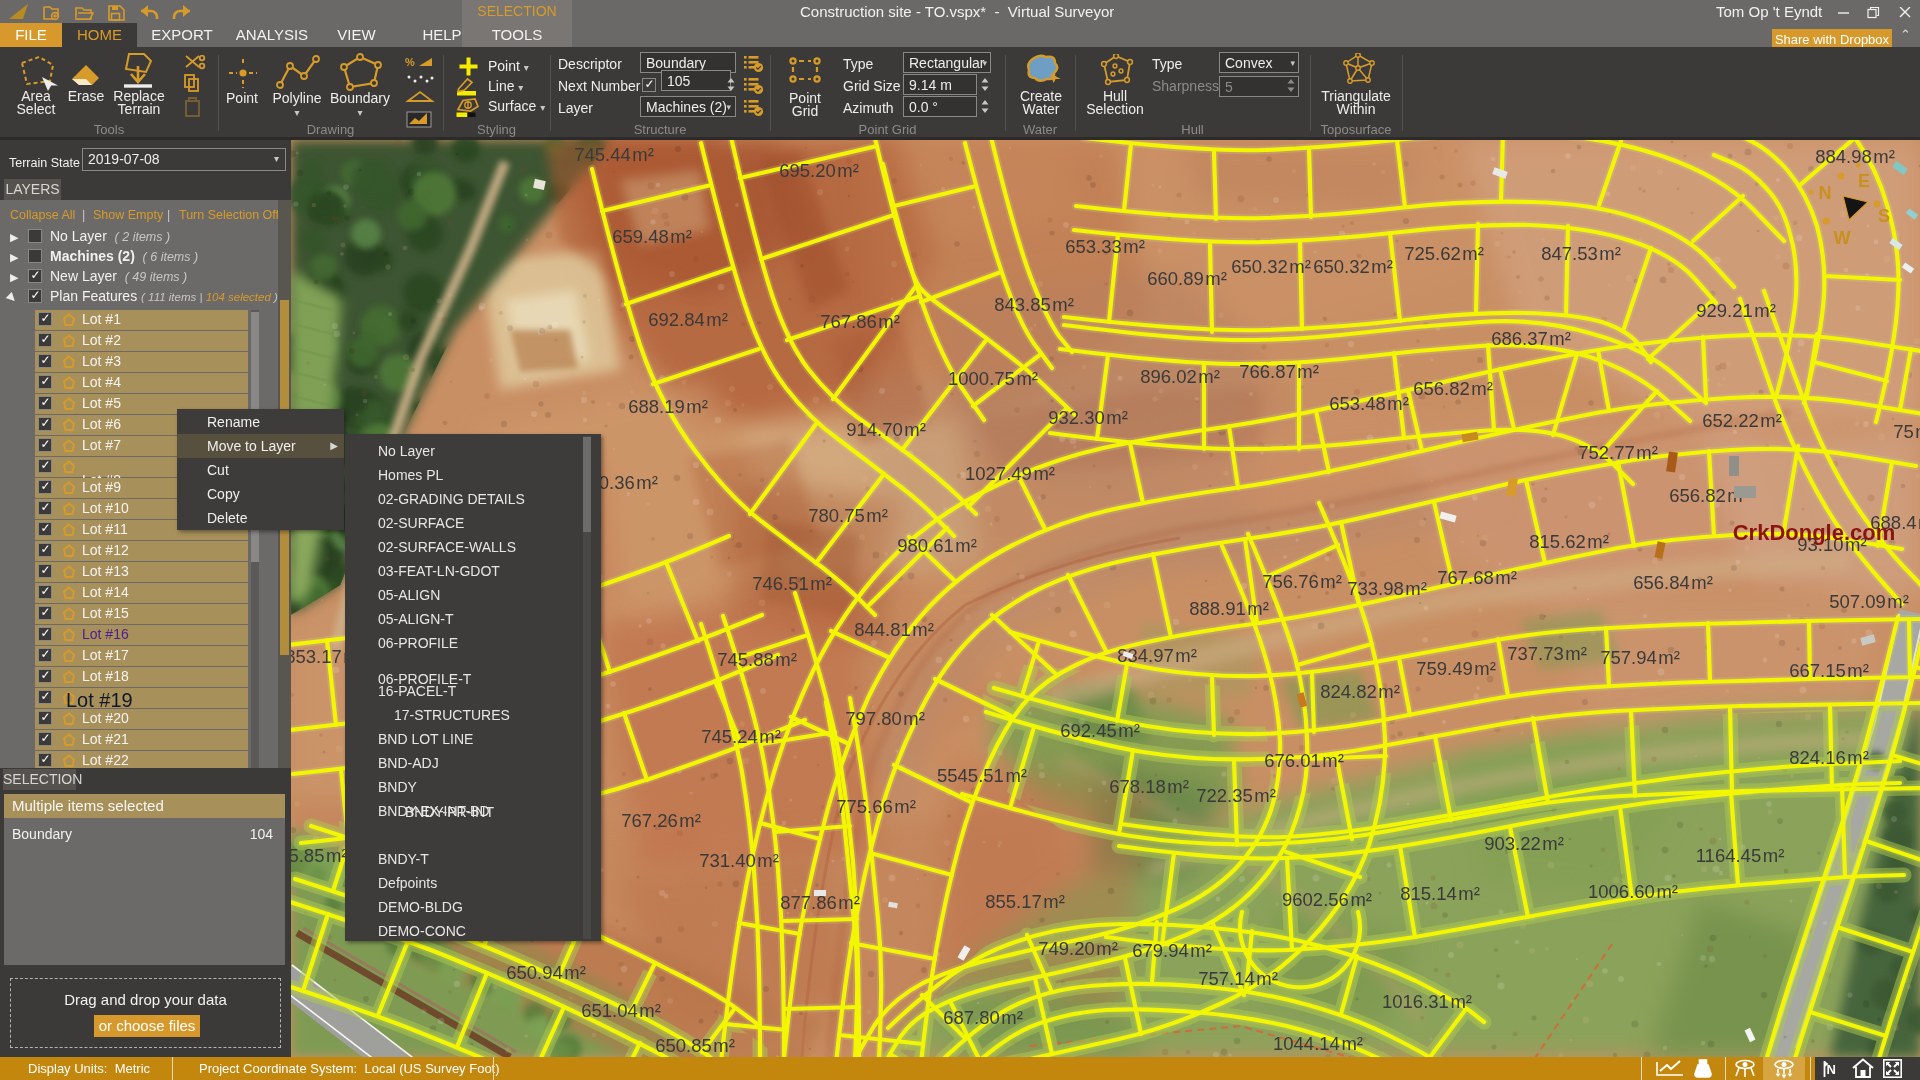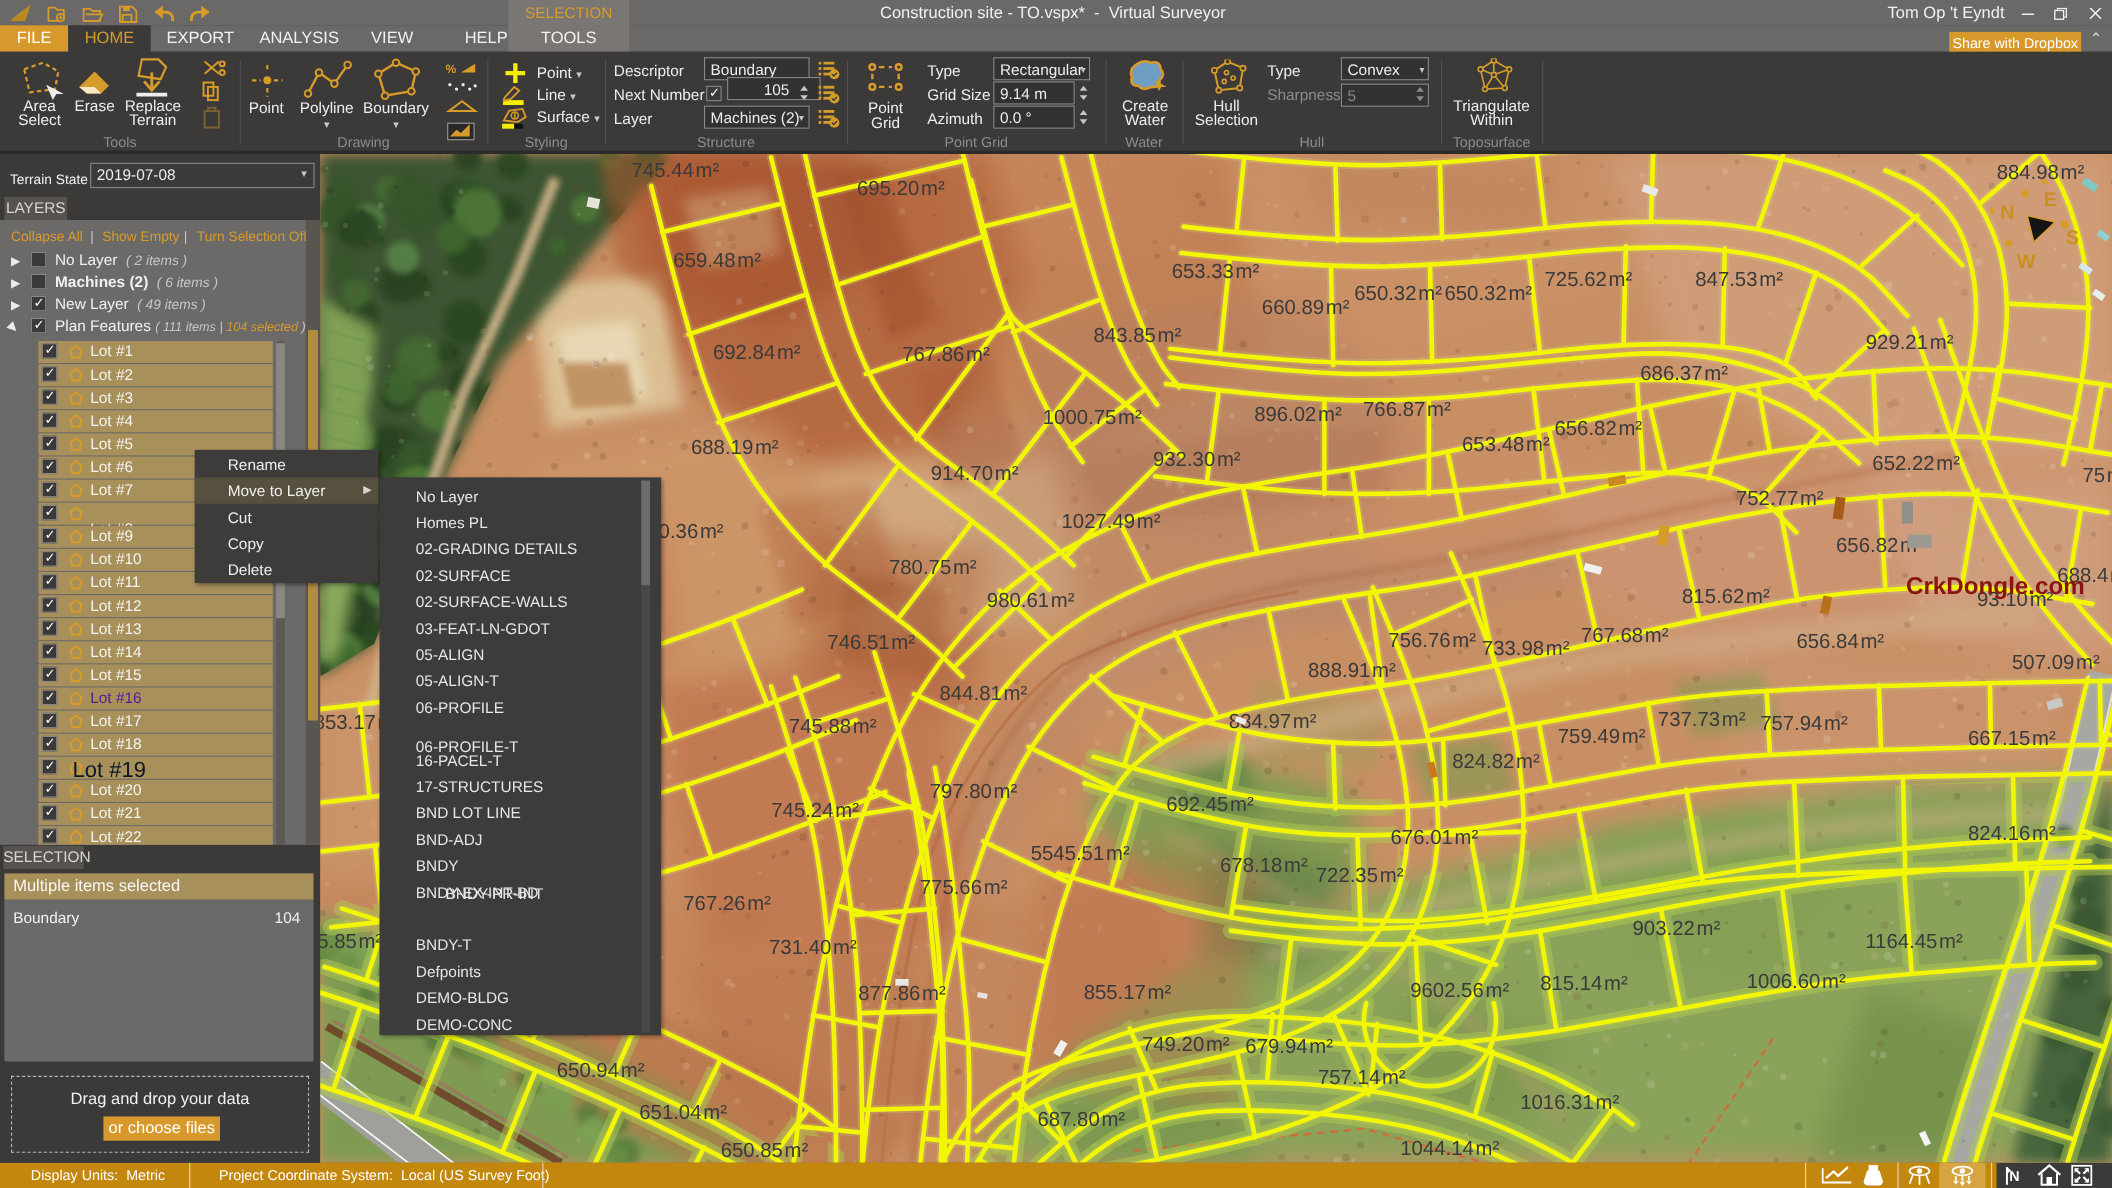--- a/index.html
+++ b/index.html
@@ -2290,21 +2290,21 @@
         <path d="M12 4.8 v6.4" stroke="#d79b2a" stroke-width="1.4"></path>
     </svg>
     <div class="abs ribtext" style="left:488px;top:51px;">Surface <span style="font-size:10px;color:#c9c7c5;">▾</span></div>
 
     <div class="abs ribtext" style="left:558px;top:9px;">Descriptor</div>
     <div class="field" style="left:640px;top:5px;width:96px;height:21px;">Boundary</div>
     <div class="abs ribtext" style="left:558px;top:31px;">Next Number</div>
     <div class="cbx" style="left:642px;top:31px;background:#3b3a39;">
         <span class="check">✓</span>
       </div>
-    <div class="field" style="left:661px;top:23px;width:85px;height:21px;text-align:center;">105</div>
+    <div class="field" style="left:661px;top:23px;width:70px;height:21px;">105</div>
     <svg class="abs" style="left:726px;top:30px;" width="10" height="15" viewBox="0 0 10 15" fill="#c9c7c5">
         <path d="M5 1 l3.5 4.5 h-7 z"></path>
         <path d="M5 14 l3.5-4.5 h-7 z"></path>
       </svg>
     <div class="abs ribtext" style="left:558px;top:53px;">Layer</div>
     <div class="field" style="left:640px;top:49px;width:96px;height:21px;">Machines (2) <span style="position:absolute;right:4px;font-size:9px;color:#c9c7c5;">▾</span></div>
     <svg class="abs" style="left:744px;top:9px;" width="21" height="62" viewBox="0 0 21 62">
       <g fill="#d79b2a">
         <g transform="translate(0,0)">
             <rect x="0" y="0" width="2.6" height="2.6"></rect>
@@ -2725,21 +2725,21 @@
     <div class="sitem" style="top:29px;">Homes PL</div>
     <div class="sitem" style="top:53px;">02-GRADING DETAILS</div>
     <div class="sitem" style="top:77px;">02-SURFACE</div>
     <div class="sitem" style="top:101px;">02-SURFACE-WALLS</div>
     <div class="sitem" style="top:125px;">03-FEAT-LN-GDOT</div>
     <div class="sitem" style="top:149px;">05-ALIGN</div>
     <div class="sitem" style="top:173px;">05-ALIGN-T</div>
     <div class="sitem" style="top:197px;">06-PROFILE</div>
     <div class="sitem" style="top:210px;margin-top:23px;">06-PROFILE-T</div>
     <div class="sitem" style="top:245px;">16-PACEL-T</div>
-    <div class="sitem" style="top:269px;">17-STRUCTURES</div>
+    <div class="sitem" style="top:269px;margin-left:16px;">17-STRUCTURES</div>
     <div class="sitem" style="top:293px;">BND LOT LINE</div>
     <div class="sitem" style="top:317px;">BND-ADJ</div>
     <div class="sitem" style="top:341px;">BNDY</div>
     <div class="sitem" style="top:365px;">BNDY-EX-INT-BD</div>
     <div class="sitem" style="top:366px;margin-left:27px;">BNDY-PR-INT</div>
     <div class="sitem" style="top:413px;">BNDY-T</div>
     <div class="sitem" style="top:437px;">Defpoints</div>
     <div class="sitem" style="top:461px;">DEMO-BLDG</div>
     <div class="sitem" style="top:485px;">DEMO-CONC</div>
     <div class="abs" style="right:10px;top:2px;width:8px;height:503px;background:#4a4846;"></div>

